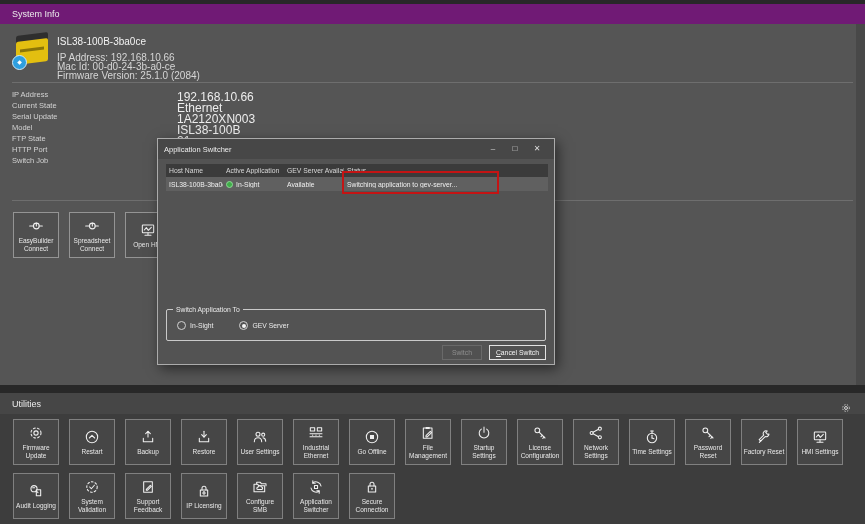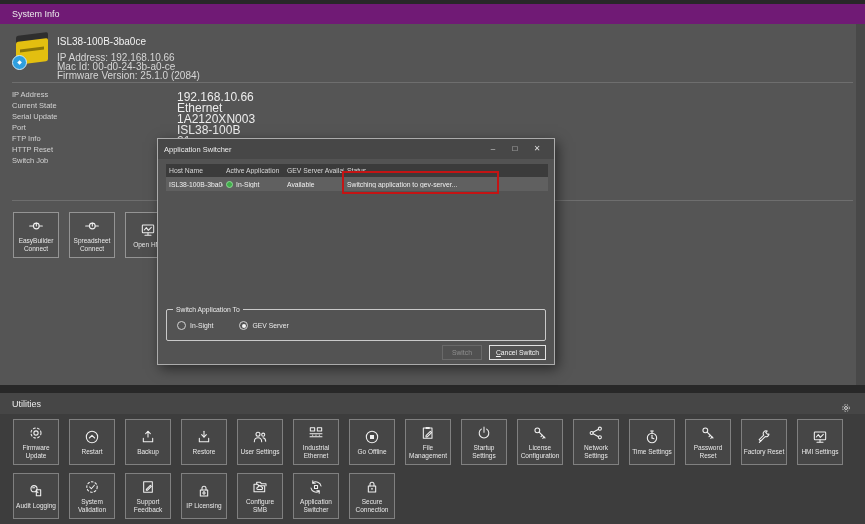--- a/index.html
+++ b/index.html
@@ -114,29 +114,29 @@
         </div>
         <div class="info-row">
           <span class="lbl">Current State</span>
           <span class="val">Ethernet</span>
         </div>
         <div class="info-row">
           <span class="lbl">Serial Update</span>
           <span class="val">1A2120XN003</span>
         </div>
         <div class="info-row">
-          <span class="lbl">Port</span>
+          <span class="lbl">Model</span>
           <span class="val">ISL38-100B</span>
         </div>
         <div class="info-row">
-          <span class="lbl">FTP Info</span>
+          <span class="lbl">FTP State</span>
           <span class="val">21</span>
         </div>
         <div class="info-row">
-          <span class="lbl">HTTP Reset</span>
+          <span class="lbl">HTTP Port</span>
           <span class="val">80</span>
         </div>
         <div class="info-row">
           <span class="lbl">Switch Job</span>
           <span class="val">NewJob.jobx</span>
         </div>
       </div>
 
     <div class="divider d2"></div>
 

